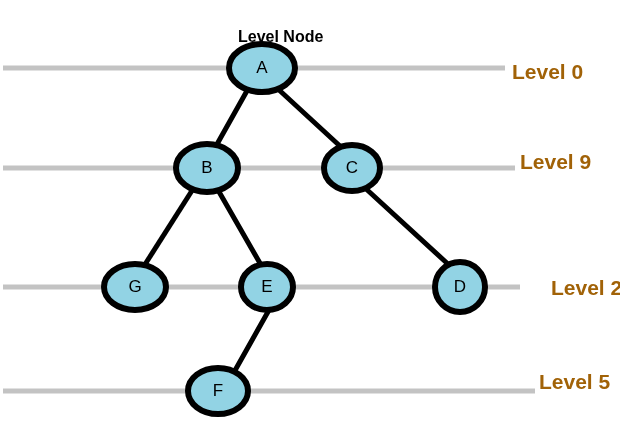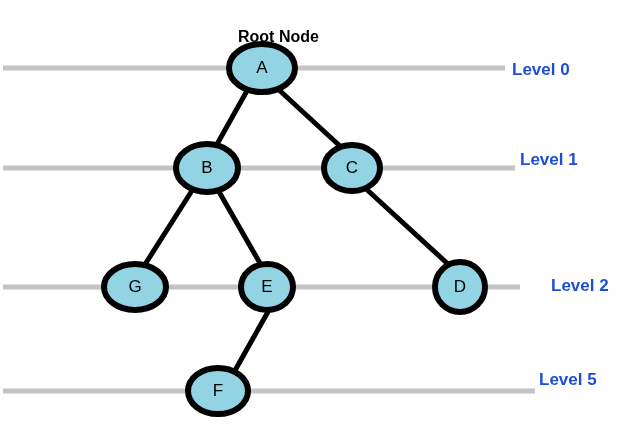--- a/index.html
+++ b/index.html
@@ -45,23 +45,23 @@
     font-family: "Liberation Sans", sans-serif;
     font-size: 17px;
     font-weight: 400;
     fill: #000000;
     text-anchor: middle;
     dominant-baseline: middle;
   }
   .level-label {
     position: absolute;
     font-family: "Liberation Sans", sans-serif;
-    font-size: 17px;
+    font-size: 21px;
     font-weight: bold;
-    color: #1d4ed8;
+    color: #a16207;
     white-space: nowrap;
     line-height: 1;
   }
   .root-caption {
     position: absolute;
     font-family: "Liberation Sans", sans-serif;
     font-size: 16px;
     font-weight: bold;
     color: #000000;
     white-space: nowrap;
@@ -115,20 +115,20 @@
         </g>
         <g>
           <ellipse cx="218" cy="391" rx="30" ry="23" class="node-shape" fill="#92d3e4" stroke="#000000"></ellipse>
           <text x="218" y="392" class="node-label">F</text>
         </g>
       </g>
   </svg>
 
   <div id="level-labels-layer">
       <div class="level-label" style="left: 512px; top: 61px;">Level 0</div>
-      <div class="level-label" style="left: 520px; top: 151px;">Level 1</div>
+      <div class="level-label" style="left: 520px; top: 151px;">Level 9</div>
       <div class="level-label" style="left: 551px; top: 277px;">Level 2</div>
       <div class="level-label" style="left: 539px; top: 371px;">Level 5</div>
     </div>
 
-  <div class="root-caption" id="root-caption" style="left: 238px; top: 29px;">Root Node</div>
+  <div class="root-caption" id="root-caption" style="left: 238px; top: 29px;">Level Node</div>
 
 </div>
 
 </body></html>

